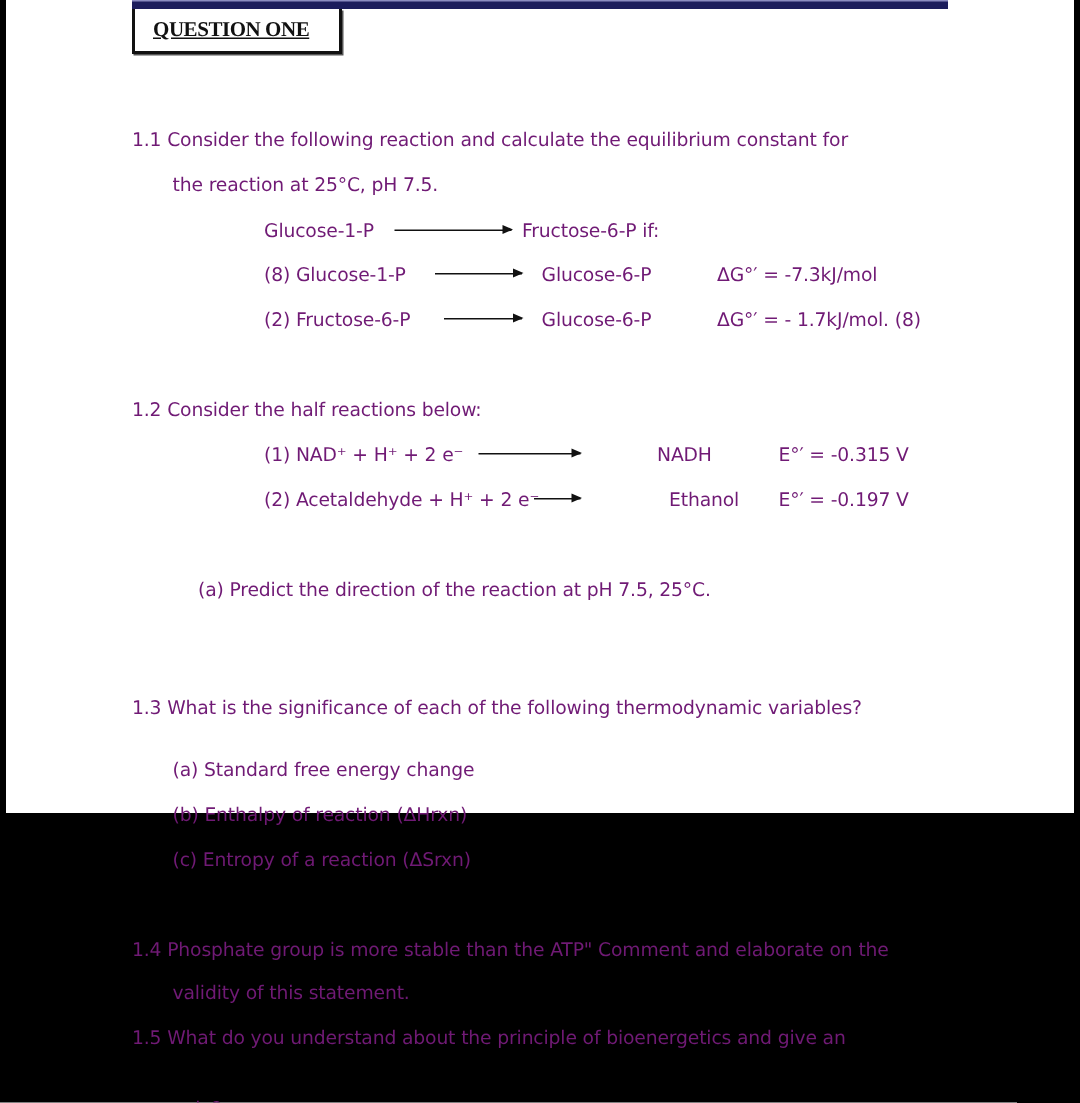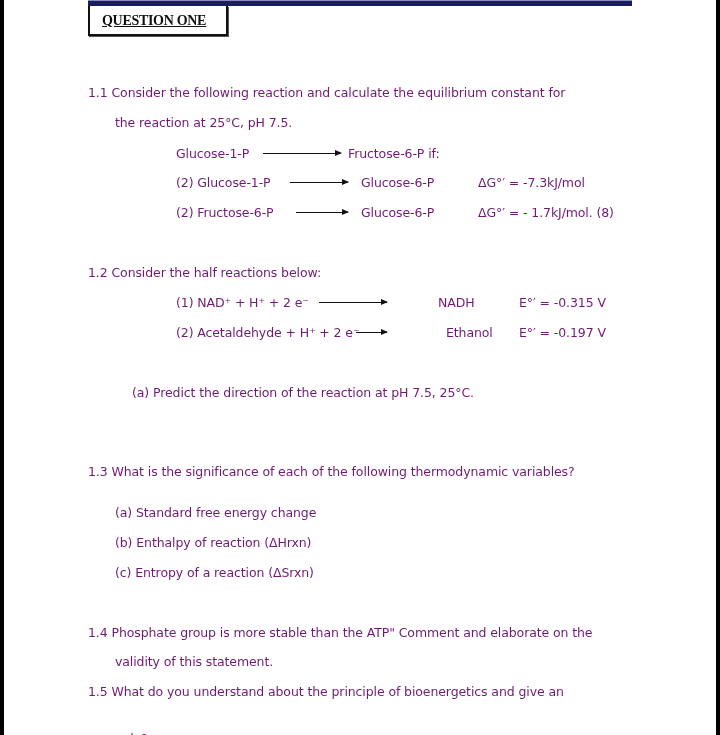--- a/index.html
+++ b/index.html
@@ -1,17 +1,17 @@
 <!DOCTYPE html>
 <html><head>
 <meta charset="utf-8">
 <style>
   html, body { margin:0; padding:0; }
   body { width:720px; height:735px; background:#000; position:relative; overflow:hidden; }
-  .page { position:absolute; left:4px; top:0; width:712px; height:735px; background:#fff; }
+  .page { position:absolute; left:4px; top:0; width:712px; height:542px; background:#fff; }
   .topbar { position:absolute; left:84px; top:0; width:544px; height:6px; background:#1c1d5c; border-top:1.5px solid #8b8cc0; box-sizing:border-box; }
   .qbox { position:absolute; left:84px; top:6px; width:140px; height:30px; border:2px solid #111; border-top:none; box-sizing:border-box; background:#fff; box-shadow:1px 1px 0 #555; }
   .qbox span { position:absolute; left:12px; top:7px; font-family:"Liberation Serif", serif; font-weight:bold; font-size:14px; text-decoration:underline; color:#111; letter-spacing:-0.3px; }
   .t { position:absolute; font-family:"DejaVu Sans", sans-serif; font-size:12.5px; color:#701a75; white-space:nowrap; letter-spacing:-0.1px; }
   .arrow { position:absolute; height:1px; background:#111; }
   .arrow::after { content:""; position:absolute; right:-1px; top:-3px; border-left:7px solid #111; border-top:3.5px solid transparent; border-bottom:3.5px solid transparent; }
 </style>
 </head>
 <body>
 
@@ -21,21 +21,21 @@
     <span>QUESTION ONE</span>
   </div>
 
   <div class="t" style="left:84px;top:85px;">1.1 Consider the following reaction and calculate the equilibrium constant for</div>
   <div class="t" style="left:111px;top:115px;">the reaction at 25°C, pH 7.5.</div>
 
   <div class="t" style="left:172px;top:146px;">Glucose-1-P</div>
   <div class="arrow" style="left:259px;top:153px;width:78px;"></div>
   <div class="t" style="left:344px;top:146px;">Fructose-6-P if:</div>
 
-  <div class="t" style="left:172px;top:175px;">(2) Glucose-1-P</div>
+  <div class="t" style="left:172px;top:175px;">(8) Glucose-1-P</div>
   <div class="arrow" style="left:286px;top:182px;width:58px;"></div>
   <div class="t" style="left:357px;top:175px;">Glucose-6-P</div>
   <div class="t" style="left:474px;top:175px;">ΔG°′ = -7.3kJ/mol</div>
 
   <div class="t" style="left:172px;top:205px;">(2) Fructose-6-P</div>
   <div class="arrow" style="left:292px;top:212px;width:52px;"></div>
   <div class="t" style="left:357px;top:205px;">Glucose-6-P</div>
   <div class="t" style="left:474px;top:205px;">ΔG°′ = - 1.7kJ/mol. (8)</div>
 
   <div class="t" style="left:84px;top:265px;">1.2 Consider the half reactions below:</div>

